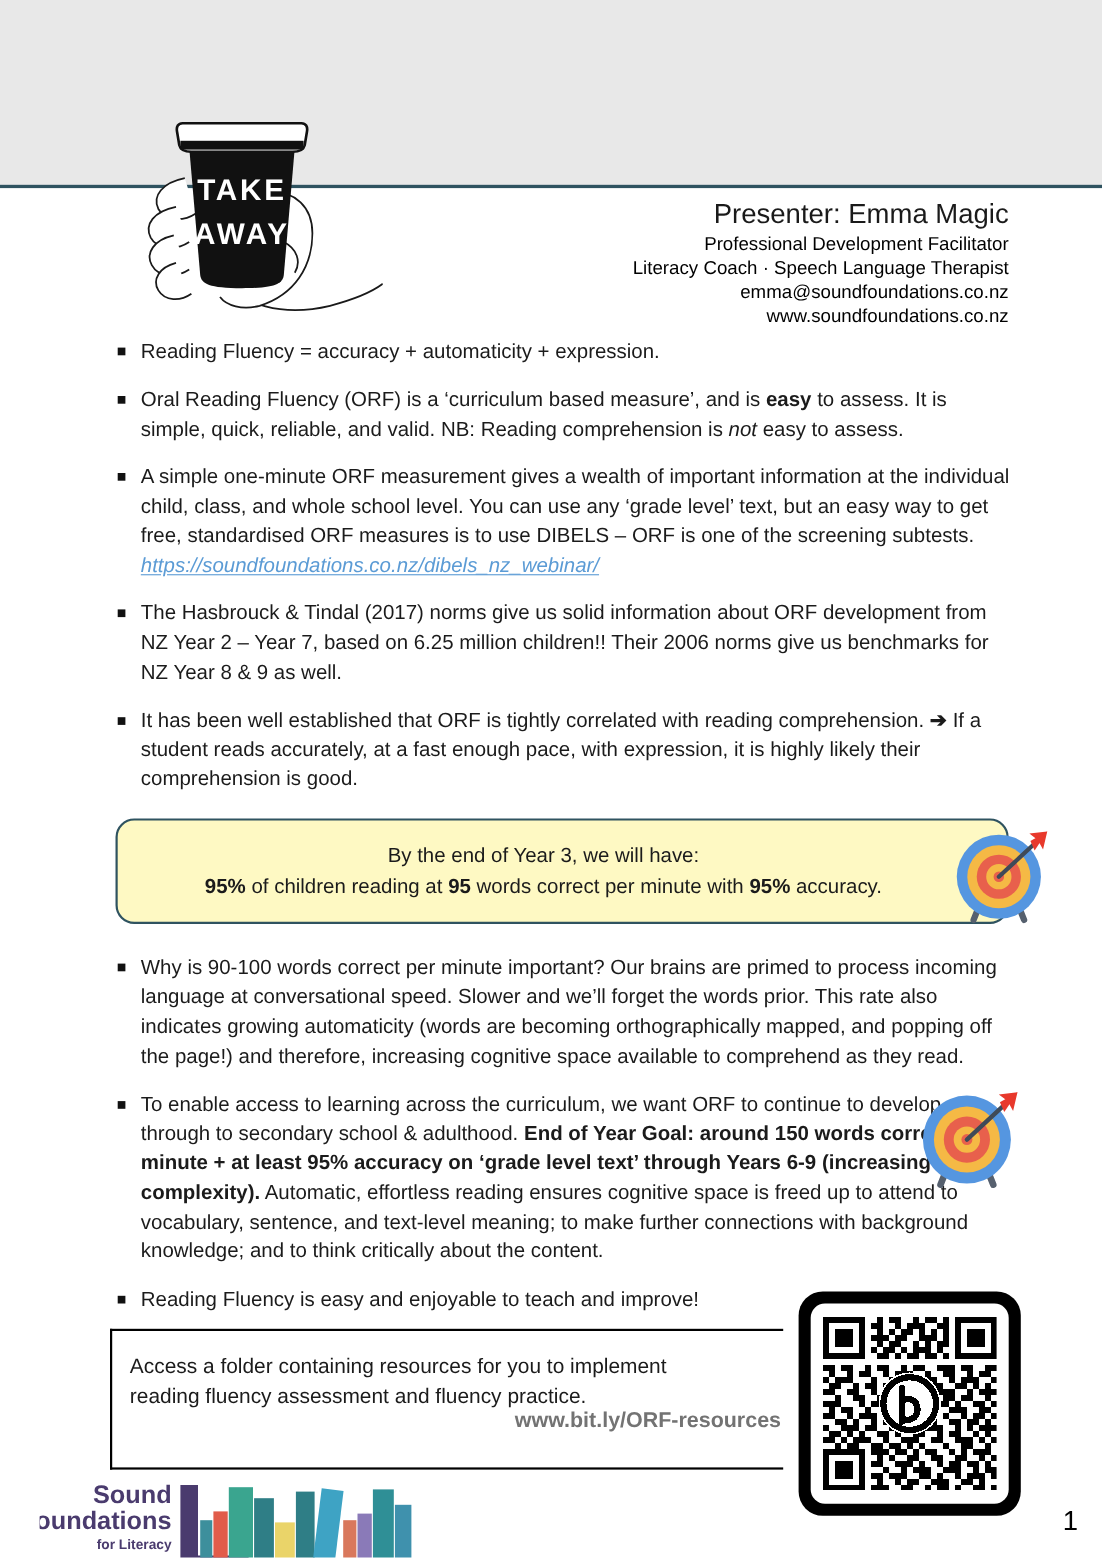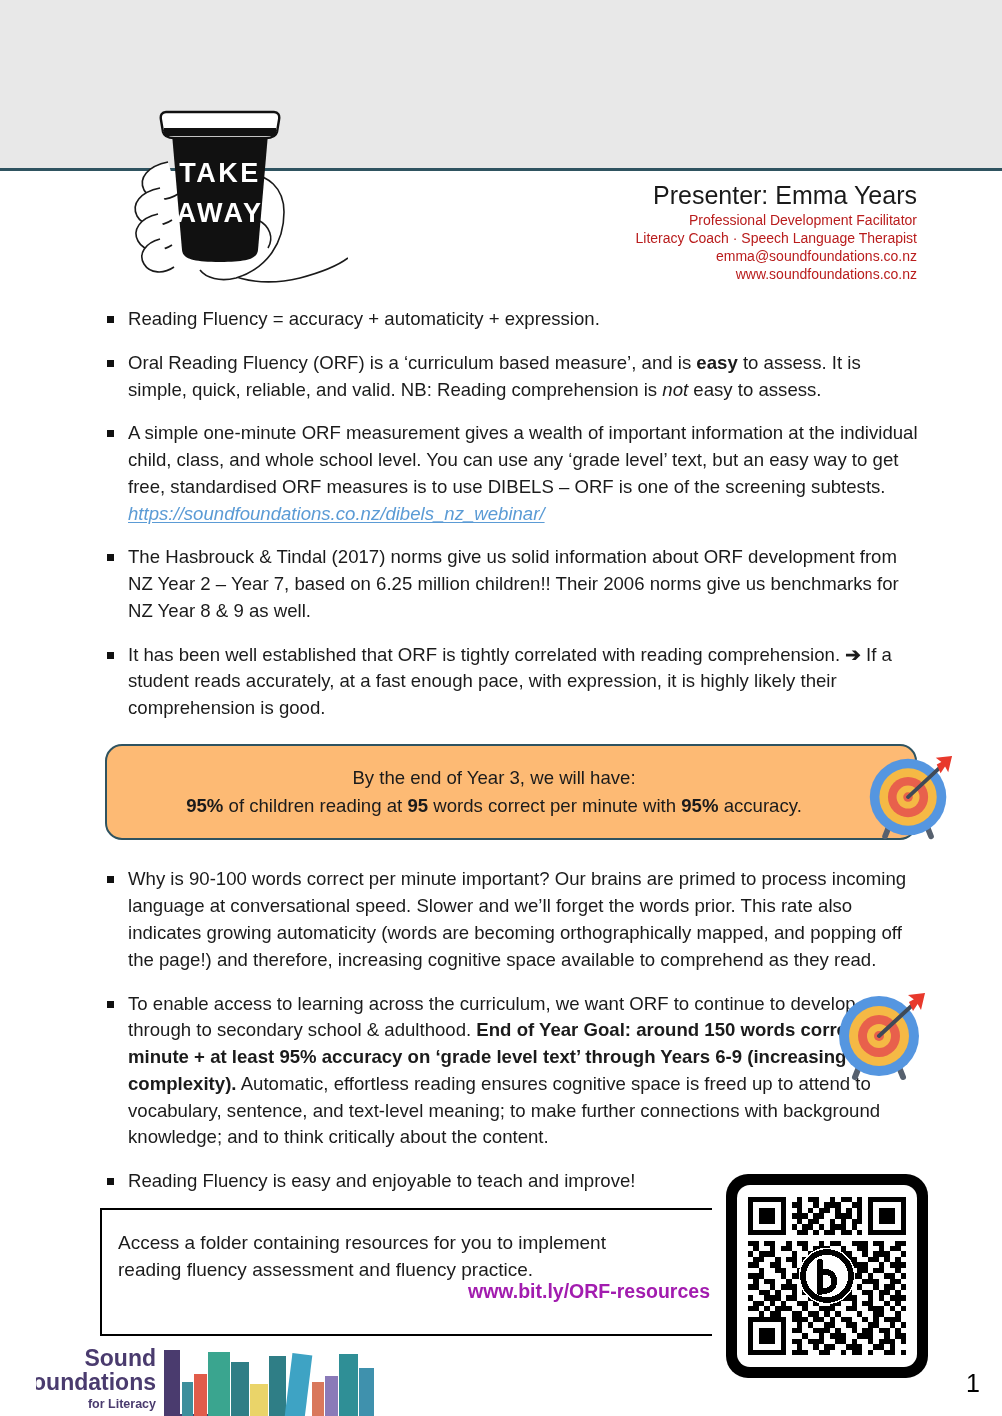--- a/index.html
+++ b/index.html
@@ -61,23 +61,23 @@
     text-align: right;
     z-index: 3;
   }
   .presenter-name {
     font-size: 25px;
     line-height: 1.22;
     color: #1a1a1a;
     font-weight: 400;
   }
   .presenter-line {
-    font-size: 14px;
+    font-size: 17px;
     line-height: 1.30;
-    color: #b91c1c;
+    color: #000000;
   }
 
   
   .content {
     position: absolute;
     left: 100px; top: 306px;
     width: 822px;
   }
   .bullet {
     position: relative;
@@ -104,21 +104,21 @@
     font-style: italic;
   }
   .arrow-glyph { font-weight: 700; }
 
   
   .callout {
     position: relative;
     margin: 22px 0 26px 5px;
     width: 812px;
     min-height: 92px;
-    background: #fdba74;
+    background: #fef9c3;
     border: 2.5px solid #2f5360;
     border-radius: 17px;
     display: flex;
     align-items: center;
     justify-content: center;
     padding: 18px 64px 18px 30px;
   }
   .callout-text {
     text-align: center;
     font-size: 18.6px;
@@ -156,21 +156,21 @@
     line-height: 1.42;
     color: #1b1b1b;
   }
   .resource-url {
     position: absolute;
     left: 118px; top: 1280px;
     width: 592px;
     text-align: right;
     font-size: 19.5px;
     font-weight: 700;
-    color: #a21caf;
+    color: #737373;
   }
 
   
   .logo {
     position: absolute;
     left: 36px; top: 1340px;
     width: 340px; height: 92px;
     z-index: 6;
   }
 
@@ -232,21 +232,21 @@
       <path d="M58 30 L166 30 C170 30, 172 33, 171 38 L169 50 C168 54, 164 56, 158 56 L66 56 C60 56, 56 54, 55 50 L53 38 C52 33, 54 30, 58 30 Z" fill="#ffffff" stroke="#111111" stroke-width="2.4"></path>
       <rect x="56" y="46" width="112" height="8" fill="#111111"></rect>
     </g>
 
     <text x="112" y="100" fill="#ffffff" font-family="'Liberation Sans', sans-serif" font-size="27" font-weight="700" letter-spacing="2.5" text-anchor="middle">TAKE</text>
     <text x="112" y="140" fill="#ffffff" font-family="'Liberation Sans', sans-serif" font-size="27" font-weight="700" letter-spacing="2.5" text-anchor="middle">AWAY</text>
   </svg>
 </div>
 
 <div class="presenter">
-  <div class="presenter-name">Presenter: Emma Years</div>
+  <div class="presenter-name">Presenter: Emma Magic</div>
   <div class="presenter-line">Professional Development Facilitator</div>
   <div class="presenter-line">Literacy Coach  ·  Speech Language Therapist</div>
   <div class="presenter-line">emma@soundfoundations.co.nz</div>
   <div class="presenter-line">www.soundfoundations.co.nz</div>
 </div>
 
 <div class="content">
 
   <div class="bullet">
     <span>Reading Fluency = accuracy + automaticity + expression.</span>

